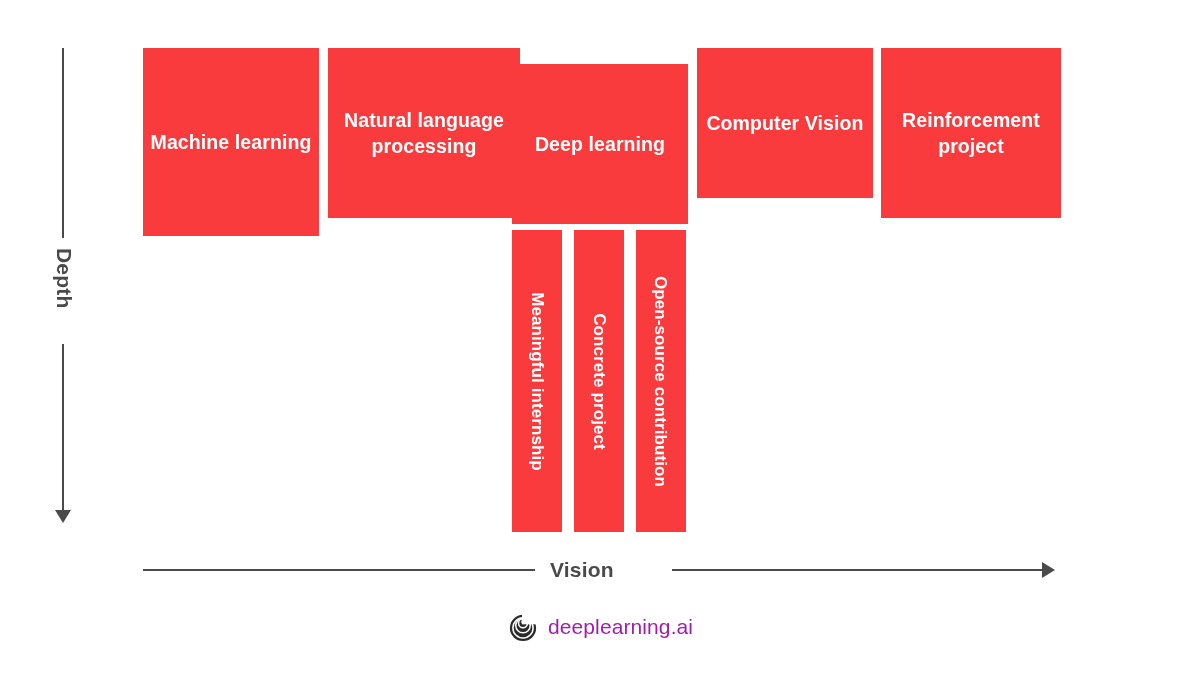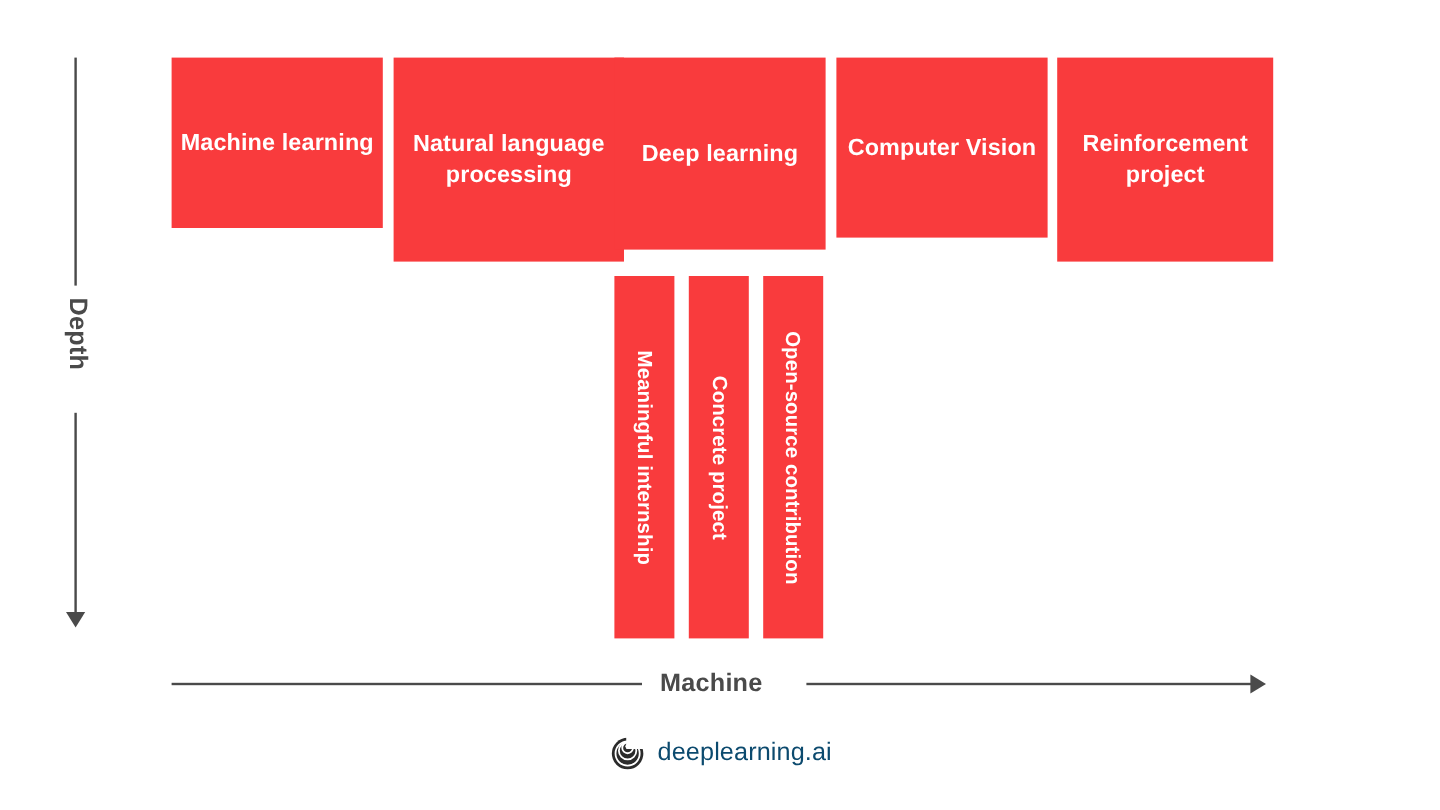--- a/index.html
+++ b/index.html
@@ -113,47 +113,47 @@
     display: flex;
     align-items: center;
     gap: 10px;
   }
   #brand .brand-mark {
     display: block;
     width: 30px;
     height: 30px;
   }
   #brand .brand-text {
-    color: #0c4a6e;
+    color: #a21caf;
     font-size: 21px;
     letter-spacing: 0.1px;
     white-space: nowrap;
   }
 </style>
 </head>
 <body>
 
 <div id="canvas">
 
   <div class="axis-line vert" style="left:62px; top:48px; height:190px;"></div>
 
   <div class="axis-label depth" style="left:76px; top:248px;">Depth</div>
 
   <div class="axis-line vert" style="left:62px; top:344px; height:168px;"></div>
 
   <div class="arrow-down" style="left:55px; top:510px;"></div>
 
   <div id="breadth-blocks">
-      <div class="topic-block" style="left: 143px; top: 48px; width: 176px; height: 142px;">
+      <div class="topic-block" style="left: 143px; top: 48px; width: 176px; height: 188px;">
         <span class="label">Machine learning</span>
       </div>
       <div class="topic-block" style="left: 328px; top: 48px; width: 192px; height: 170px; justify-content: center;">
         <span class="label">Natural language processing</span>
       </div>
-      <div class="topic-block" style="left: 512px; top: 48px; width: 176px; height: 160px;">
+      <div class="topic-block" style="left: 512px; top: 64px; width: 176px; height: 160px;">
         <span class="label">Deep learning</span>
       </div>
       <div class="topic-block" style="left: 697px; top: 48px; width: 176px; height: 150px;">
         <span class="label">Computer Vision</span>
       </div>
       <div class="topic-block" style="left: 881px; top: 48px; width: 180px; height: 170px;">
         <span class="label">Reinforcement project</span>
       </div>
     </div>
 
@@ -170,21 +170,21 @@
       </div>
       <div class="depth-bar" style="left: 636px; top: 230px; width: 50px; height: 302px;">
         <div class="vlabel">
           <span>Open-source contribution</span>
         </div>
       </div>
     </div>
 
   <div class="axis-line horiz" style="left:143px; top:569px; width:392px;"></div>
 
-  <div class="axis-label" style="left:550px; top:558px;">Machine</div>
+  <div class="axis-label" style="left:550px; top:558px;">Vision</div>
 
   <div class="axis-line horiz" style="left:672px; top:569px; width:372px;"></div>
 
   <div class="arrow-right" style="left:1042px; top:562px;"></div>
 
   <div id="brand" style="left:508px; top:612px;">
     <span class="brand-mark">
       <svg viewBox="0 0 64 64" width="30" height="30" aria-hidden="true">
         <circle cx="32" cy="34" r="28" fill="#2b2b2b"></circle>
         <circle cx="32" cy="34" r="21.5" fill="none" stroke="#ffffff" stroke-width="3.2"></circle>

